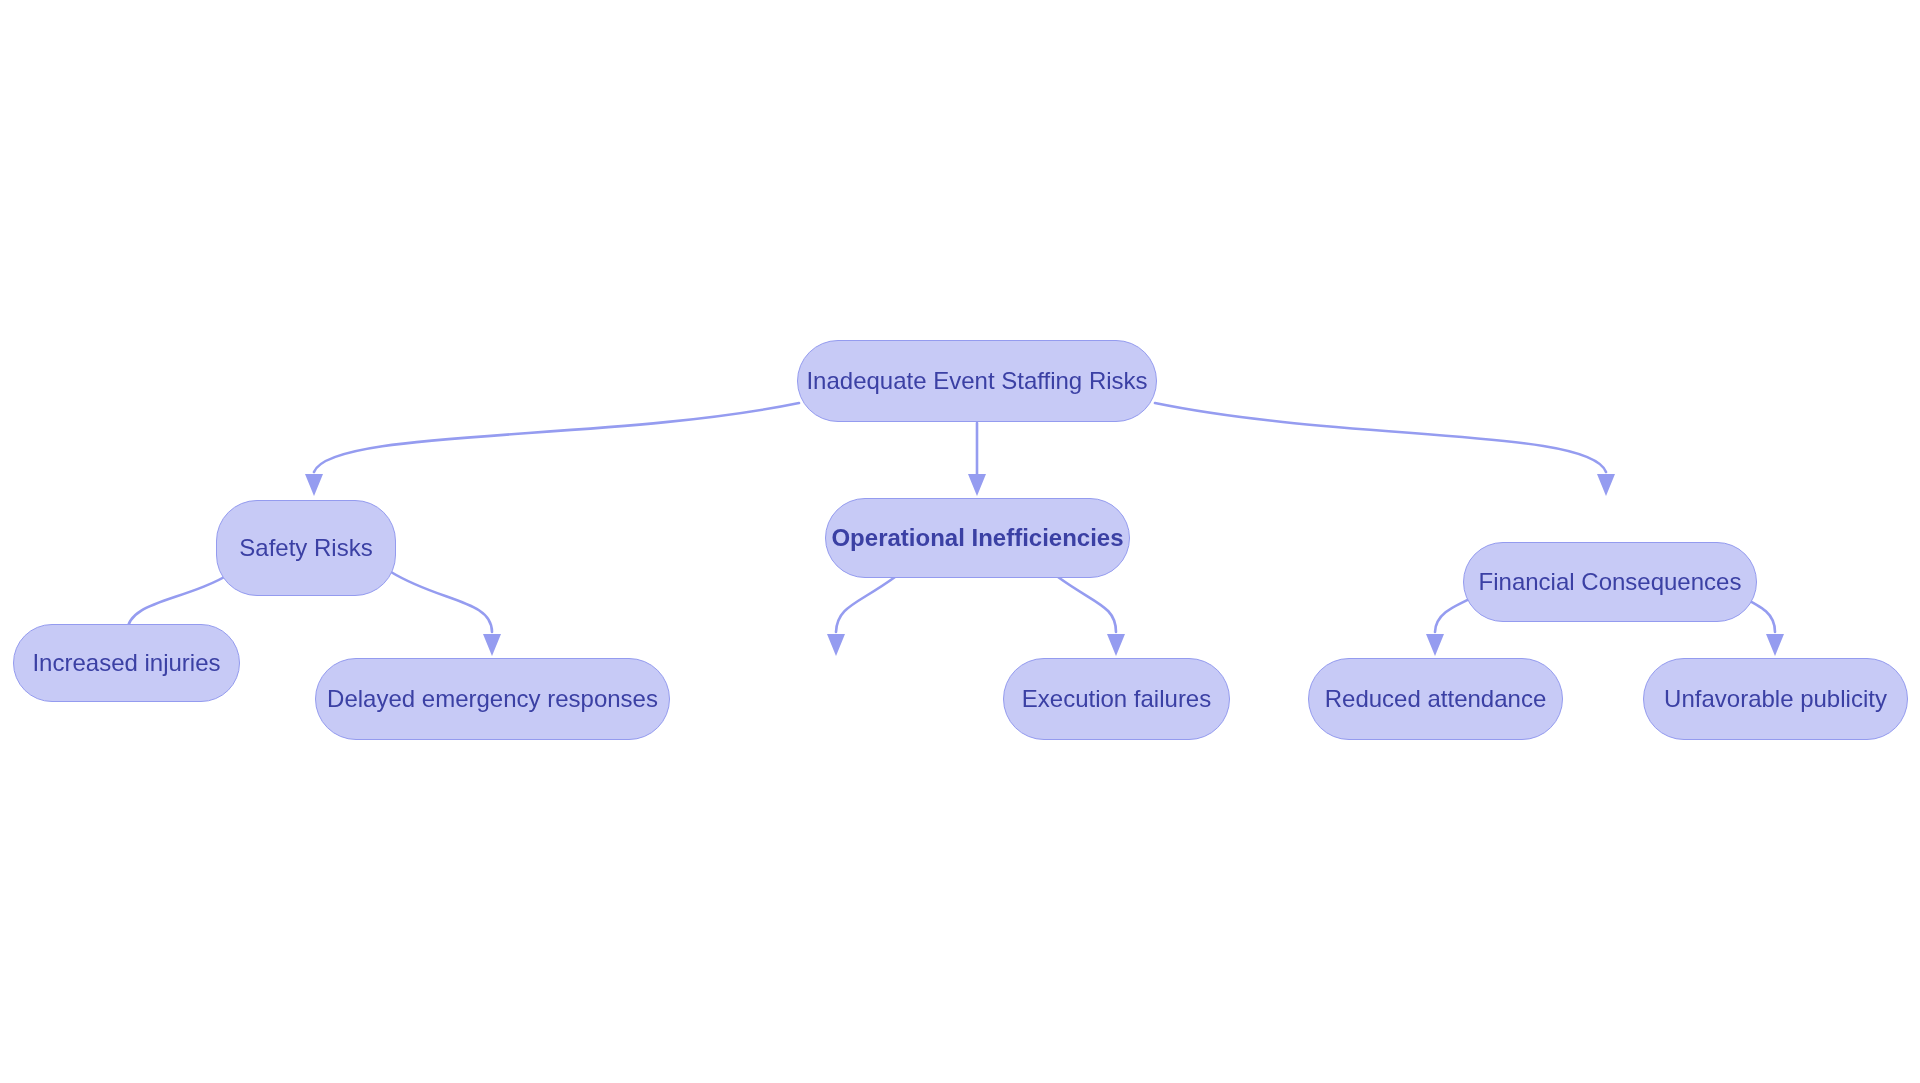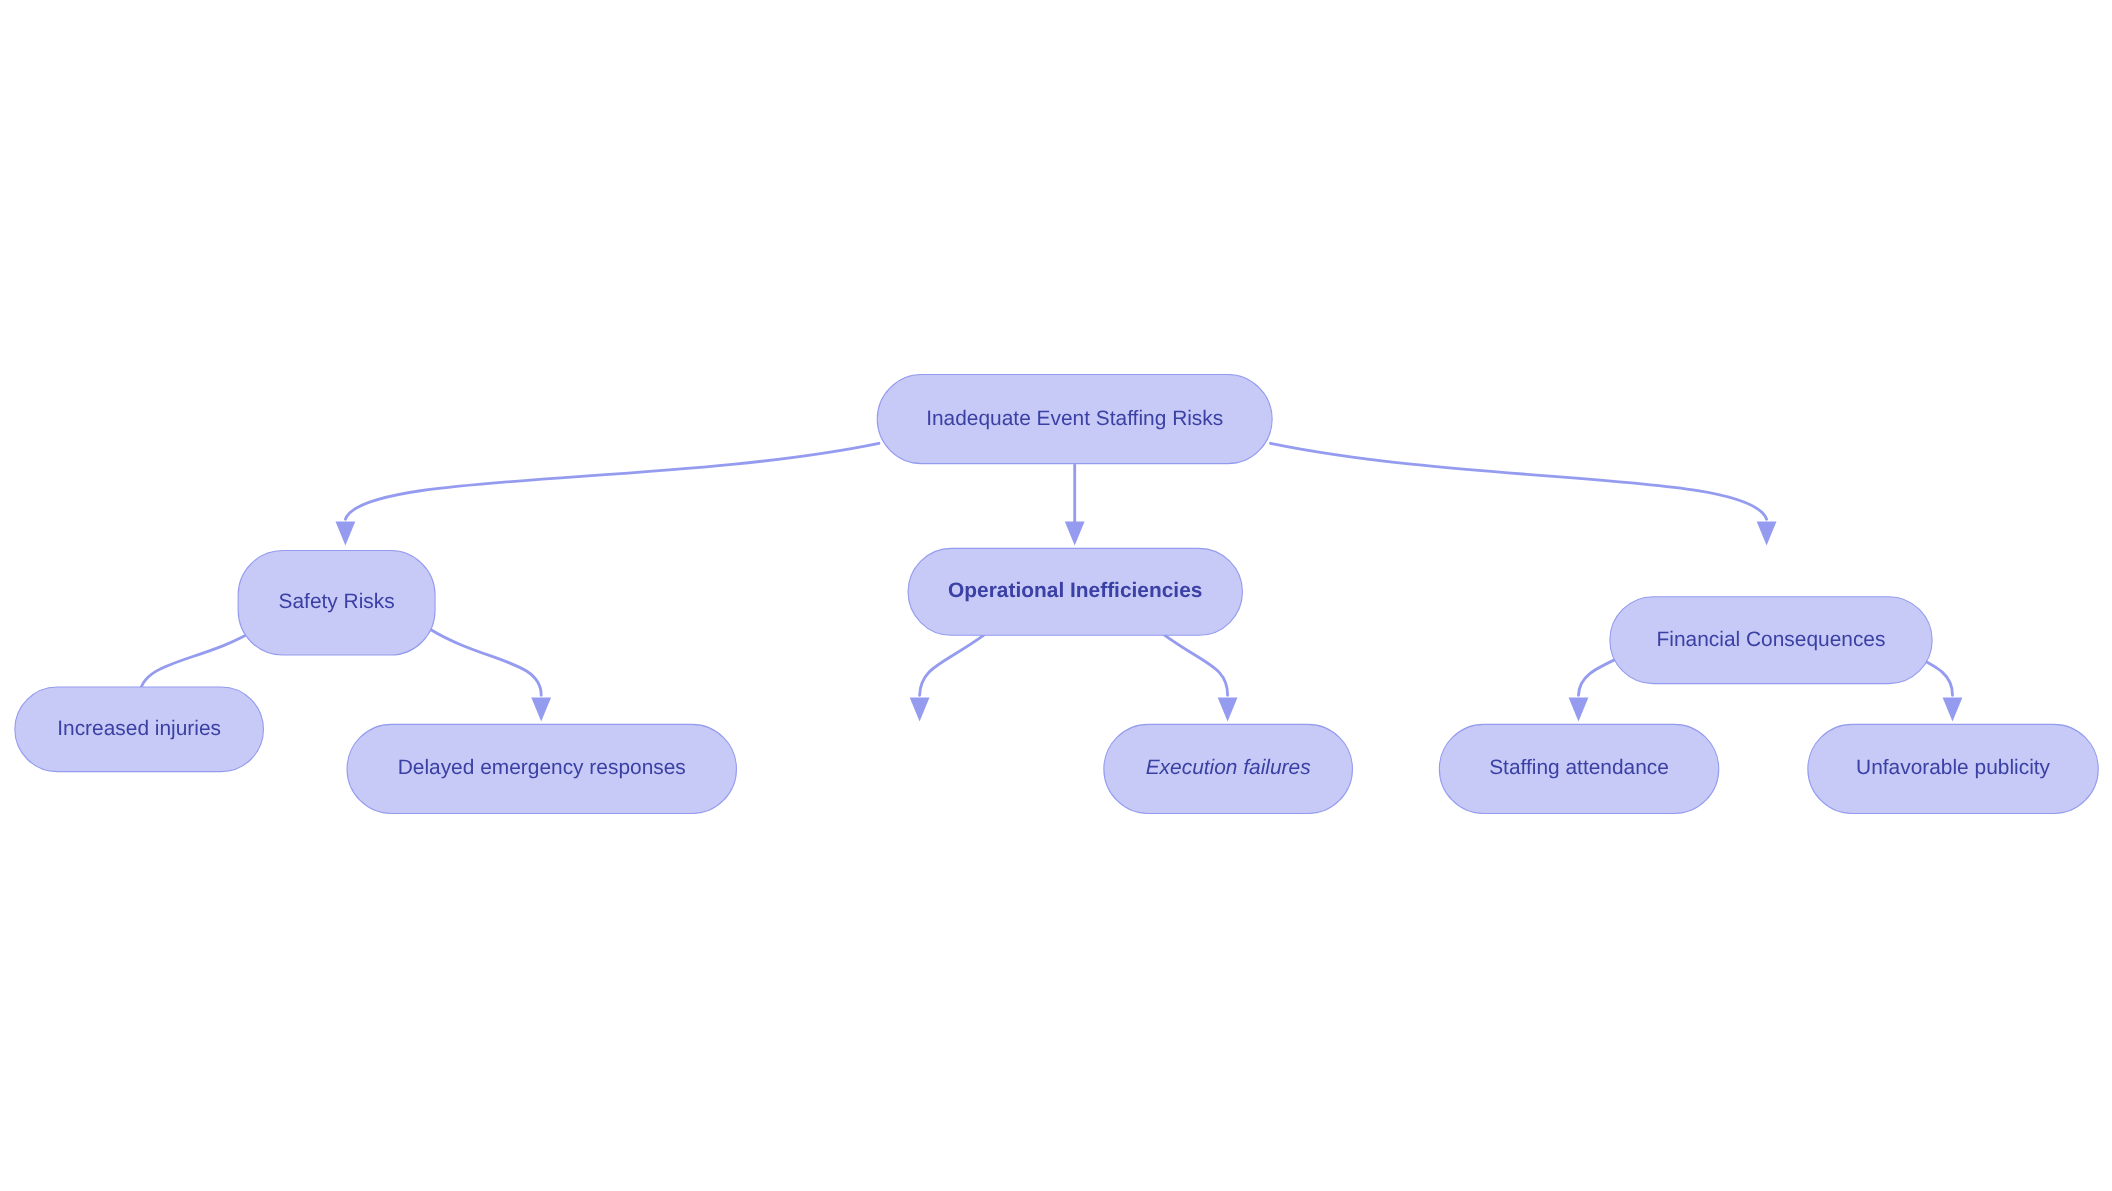--- a/index.html
+++ b/index.html
@@ -33,37 +33,37 @@
     fill: var(--arrow, #959cf0);
     stroke: none;
   }
   .node {
     position: absolute;
     box-sizing: border-box;
     background: var(--node-fill, #c7caf6);
     border: 1.6px solid var(--node-border, #949bef);
     border-radius: 41px;
     color: var(--text, #3b40a4);
-    font-size: 19px;
+    font-size: 24px;
     line-height: 1.2;
     display: flex;
     align-items: center;
     justify-content: center;
     text-align: center;
     white-space: nowrap;
   }
   
   #node-root        { left: 797px;  top: 340px; width: 360px; height: 82px; }
   #node-safety      { left: 216px;  top: 500px; width: 180px; height: 96px; }
   #node-operational { left: 825px;  top: 498px; width: 305px; height: 80px; font-weight: bold; }
   #node-financial   { left: 1463px; top: 498px; width: 294px; height: 80px; margin-top: 44px; }
   #node-injuries    { left: 13px;   top: 624px; width: 227px; height: 78px; }
   #node-delayed     { left: 315px;  top: 658px; width: 355px; height: 82px; }
   #node-setup       { left: 745px;  top: 658px; width: 183px; height: 82px; }
-  #node-execution   { left: 1003px; top: 658px; width: 227px; height: 82px; font-style: italic; }
+  #node-execution   { left: 1003px; top: 658px; width: 227px; height: 82px; }
   #node-reduced     { left: 1308px; top: 658px; width: 255px; height: 82px; }
   #node-publicity   { left: 1643px; top: 658px; width: 265px; height: 82px; }
 </style>
 </head>
 <body>
 
 <div id="canvas" style="--background: #ffffff; --node-fill: #c7caf6; --node-border: #949bef; --text: #3b40a4; --arrow: #959cf0;">
 
   <svg id="edges" viewBox="0 0 1920 1083" xmlns="http://www.w3.org/2000/svg">
 
@@ -115,16 +115,16 @@
 
   <div class="node" id="node-root">Inadequate Event Staffing Risks</div>
 
   <div class="node" id="node-safety">Safety Risks</div>
   <div class="node" id="node-operational">Operational Inefficiencies</div>
   <div class="node" id="node-financial">Financial Consequences</div>
 
   <div class="node" id="node-injuries">Increased injuries</div>
   <div class="node" id="node-delayed">Delayed emergency responses</div>
   <div class="node" id="node-execution">Execution failures</div>
-  <div class="node" id="node-reduced">Staffing attendance</div>
+  <div class="node" id="node-reduced">Reduced attendance</div>
   <div class="node" id="node-publicity">Unfavorable publicity</div>
 
 </div>
 
 </body></html>

